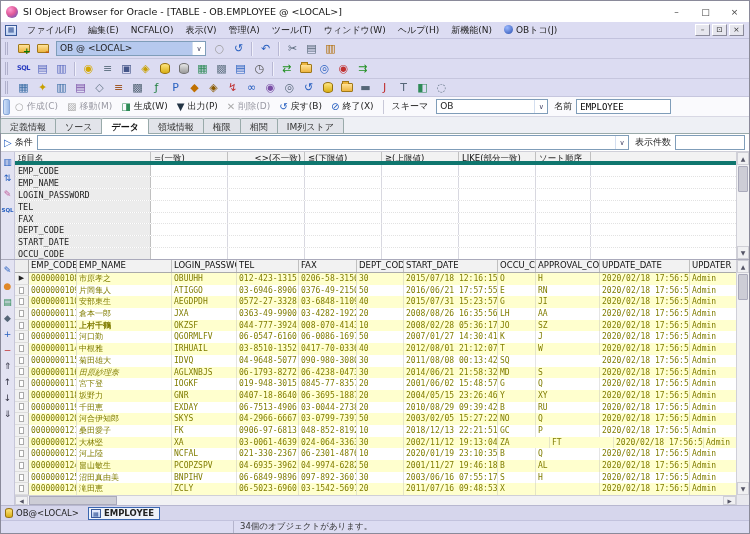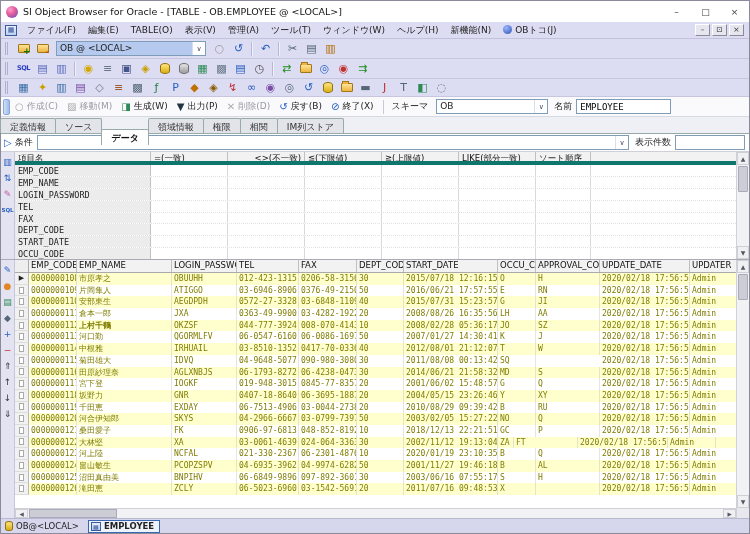--- a/index.html
+++ b/index.html
@@ -56,21 +56,21 @@
   .act { display:flex; align-items:center; gap:3px; margin-right:9px; white-space:nowrap; cursor:default; }
   .act .aico { font-size:10px; line-height:10px; }
   .act.disabled { color:#9a9aa4; }
   .act-sep { width:1px; height:14px; background:#c8c8d8; margin:0 6px 0 0; }
   .fieldlbl { margin:0 4px 0 2px; white-space:nowrap; }
   .txt { height:15px; border:1px solid #7f9db9; font-family:"DejaVu Sans Mono","Liberation Mono",monospace; font-size:9px; padding:0 3px; background:#fff; }
 
   
   .tabstrip { height:17px; background:#eef0f5; display:flex; align-items:flex-end; padding:2px 0 0 0; border-bottom:1px solid #9aa; flex:0 0 auto; }
   .tab { padding:2px 9px 2px 9px; border:1px solid #9aa; border-bottom:none; background:#e2e4ea; color:#333; margin-left:-1px; white-space:nowrap; border-radius:2px 2px 0 0; height:15px; }
-  .tab.active { background:#fff; position:relative; top:12px; height:16px; font-weight:bold; color:#111; }
+  .tab.active { background:#fff; position:relative; top:1px; height:16px; font-weight:bold; color:#111; }
 
   
   .condrow { height:18px; background:#fff; border-bottom:1px solid #cfcfd8; display:flex; align-items:center; padding:0 4px 0 3px; flex:0 0 auto; }
   .playico { color:#2860c0; font-size:10px; margin-right:3px; }
   .cond-combo { flex:1; margin:0 6px 0 4px; }
   .count-input { width:70px; margin-left:4px; }
 
   
   .filterarea { height:108px; display:flex; background:#fff; border-bottom:1px solid #aab; flex:0 0 auto; }
   .strip { width:14px; background:#e3e3f2; border-right:1px solid #c6c6da; display:flex; flex-direction:column; align-items:center; flex:0 0 auto; }
@@ -133,21 +133,21 @@
       <span class="wbtn">□</span>
       <span class="wbtn">×</span>
     </span>
   </div>
 
   <div class="menubar">
     <span class="mdiico">▦</span>
     <span class="icons-row" id="menu-items">
         <span class="menu-item"><span>ファイル(F)</span></span>
         <span class="menu-item"><span>編集(E)</span></span>
-        <span class="menu-item"><span>TABLE(O)</span></span>
+        <span class="menu-item"><span>NCFAL(O)</span></span>
         <span class="menu-item"><span>表示(V)</span></span>
         <span class="menu-item"><span>管理(A)</span></span>
         <span class="menu-item"><span>ツール(T)</span></span>
         <span class="menu-item"><span>ウィンドウ(W)</span></span>
         <span class="menu-item"><span>ヘルプ(H)</span></span>
         <span class="menu-item"><span>新機能(N)</span></span>
         <span class="menu-item"><span class="menu-ico"></span><span>OBトコ(J)</span></span>
       </span>
     <span class="mdibtns">
       <span class="mdibtn">–</span>
@@ -676,21 +676,21 @@
             <span class="dcell" style="width: 38px;">SQ</span>
             <span class="dcell" style="width: 64px; margin-top: 24px;">YY</span>
             <span class="dcell" style="width: 90px;">2020/02/18 17:56:59</span>
             <span class="dcell" style="width: 48px;">Admin</span>
           </div>
           <div class="drow odd">
             <span class="dsel">
               <span class="box"></span>
             </span>
             <span class="dcell" style="width: 48px;">0000000116</span>
-            <span class="dcell" style="width: 95px;">田原紗理奈</span>
+            <span class="dcell" style="width: 95px; font-style: italic;">田原紗理奈</span>
             <span class="dcell" style="width: 65px;">AGLXNBJS</span>
             <span class="dcell" style="width: 62px;">06-1793-8272</span>
             <span class="dcell" style="width: 58px;">06-4238-0473</span>
             <span class="dcell" style="width: 47px;">30</span>
             <span class="dcell" style="width: 94px;">2014/06/21 21:58:32</span>
             <span class="dcell" style="width: 38px;">MD</span>
             <span class="dcell" style="width: 64px;">S</span>
             <span class="dcell" style="width: 90px;">2020/02/18 17:56:59</span>
             <span class="dcell" style="width: 48px;">Admin</span>
           </div>
@@ -778,21 +778,21 @@
             <span class="dsel">
               <span class="box"></span>
             </span>
             <span class="dcell" style="width: 48px;">0000000122</span>
             <span class="dcell" style="width: 95px;">大林堅</span>
             <span class="dcell" style="width: 65px;">XA</span>
             <span class="dcell" style="width: 62px;">03-0061-4639</span>
             <span class="dcell" style="width: 58px;">024-064-3363</span>
             <span class="dcell" style="width: 47px;">30</span>
             <span class="dcell" style="width: 94px;">2002/11/12 19:13:04</span>
-            <span class="dcell" style="width: 16px;">ZA</span>
+            <span class="dcell" style="width: 52px;">ZA</span>
             <span class="dcell" style="width: 64px;">FT</span>
             <span class="dcell" style="width: 90px;">2020/02/18 17:56:59</span>
             <span class="dcell" style="width: 48px;">Admin</span>
           </div>
           <div class="drow even">
             <span class="dsel">
               <span class="box"></span>
             </span>
             <span class="dcell" style="width: 48px;">0000000123</span>
             <span class="dcell" style="width: 95px;">河上陸</span>
@@ -877,14 +877,18 @@
       <span class="taskbtn">
         <span class="tico-db"></span>
         <span>OB@&lt;LOCAL&gt;</span>
       </span>
       <span class="taskbtn active">
         <span class="tico-tbl">▦</span>
         <span>EMPLOYEE</span>
       </span>
     </div>
 
+  <div class="statusbar">
+    <span class="spanel1"></span>
+    <span class="spanel2">34個のオブジェクトがあります。</span>
+  </div>
 
 </div>
 
 </body></html>

